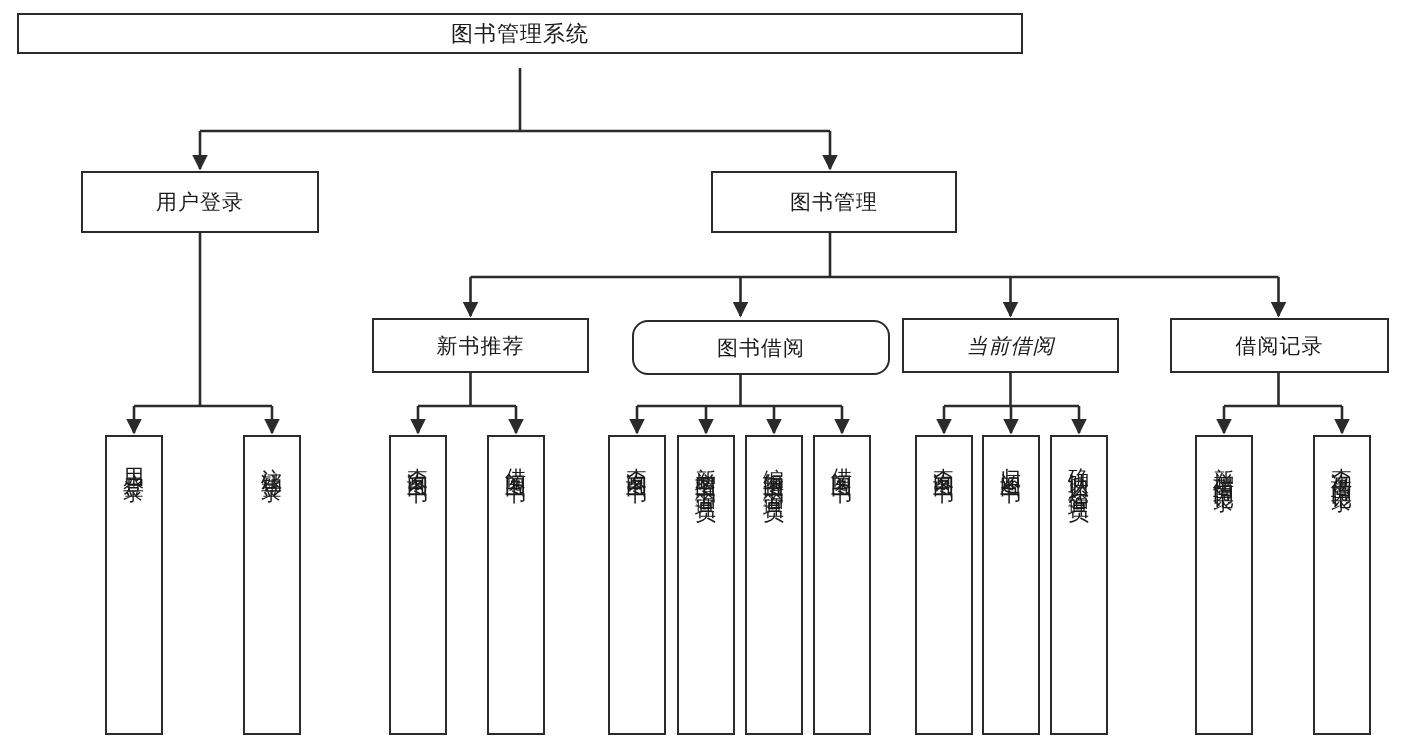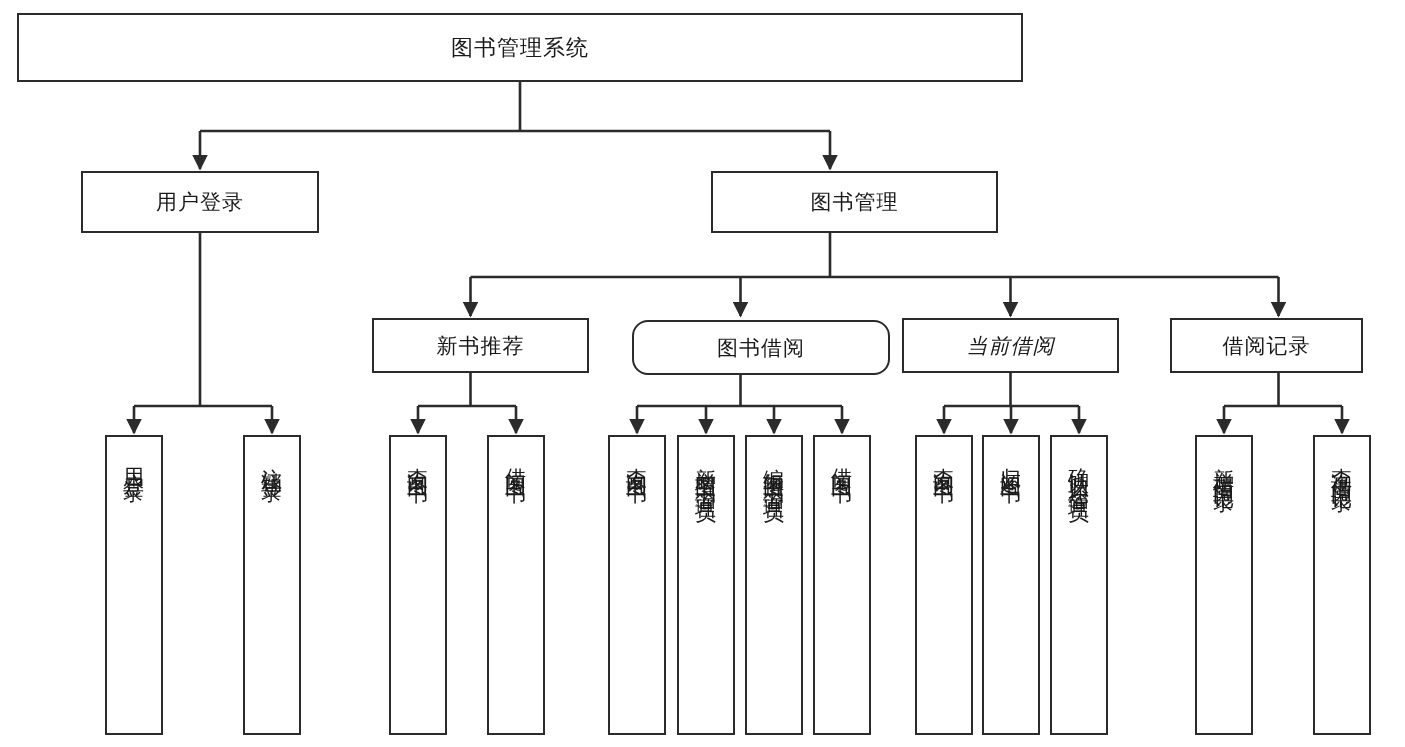--- a/index.html
+++ b/index.html
@@ -106,41 +106,41 @@
         <line x1="944" y1="406" x2="944" y2="433" marker-end="url(#arrow)"></line>
         <line x1="1011" y1="406" x2="1011" y2="433" marker-end="url(#arrow)"></line>
         <line x1="1079" y1="406" x2="1079" y2="433" marker-end="url(#arrow)"></line>
         <line x1="1278.5" y1="373" x2="1278.5" y2="406"></line>
         <line x1="1224" y1="406" x2="1342" y2="406"></line>
         <line x1="1224" y1="406" x2="1224" y2="433" marker-end="url(#arrow)"></line>
         <line x1="1342" y1="406" x2="1342" y2="433" marker-end="url(#arrow)"></line>
       </g>
   </svg>
 
-  <div class="node node-root" id="node-root" style="left: 17px; top: 13px; width: 1006px; height: 69px;">
+  <div class="node node-root" id="node-root" style="left: 17px; top: 13px; width: 1006px; height: 41px;">
     <span>图书管理系统</span>
   </div>
 
   <div class="node node-h" id="node-l2-0" style="left: 81px; top: 171px; width: 238px; height: 62px;">
     <span>用户登录</span>
   </div>
-  <div class="node node-h" id="node-l2-1" style="left: 711px; top: 171px; width: 287px; height: 62px;">
+  <div class="node node-h" id="node-l2-1" style="left: 711px; top: 171px; width: 246px; height: 62px;">
     <span>图书管理</span>
   </div>
 
   <div class="node node-h" id="node-l3-0" style="left: 362px; top: 318px; width: 217px; height: 55px; margin-left: 10px;">
     <span>新书推荐</span>
   </div>
   <div class="node node-h" id="node-l3-1" style="left: 632px; top: 320px; width: 258px; height: 55px; border-radius: 16px;">
     <span>图书借阅</span>
   </div>
   <div class="node node-h" id="node-l3-2" style="left: 902px; top: 318px; width: 217px; height: 55px; font-style: italic;">
     <span>当前借阅</span>
   </div>
-  <div class="node node-h" id="node-l3-3" style="left: 1170px; top: 318px; width: 193px; height: 55px;">
+  <div class="node node-h" id="node-l3-3" style="left: 1170px; top: 318px; width: 219px; height: 55px;">
     <span>借阅记录</span>
   </div>
 
   <div id="leaf-host">
       <div class="node node-v" style="left: 105px; top: 435px; width: 58px; height: 300px;">
         <span class="vtext">用户登录</span>
       </div>
       <div class="node node-v" style="left: 243px; top: 435px; width: 58px; height: 300px;">
         <span class="vtext">注销登录</span>
       </div>

